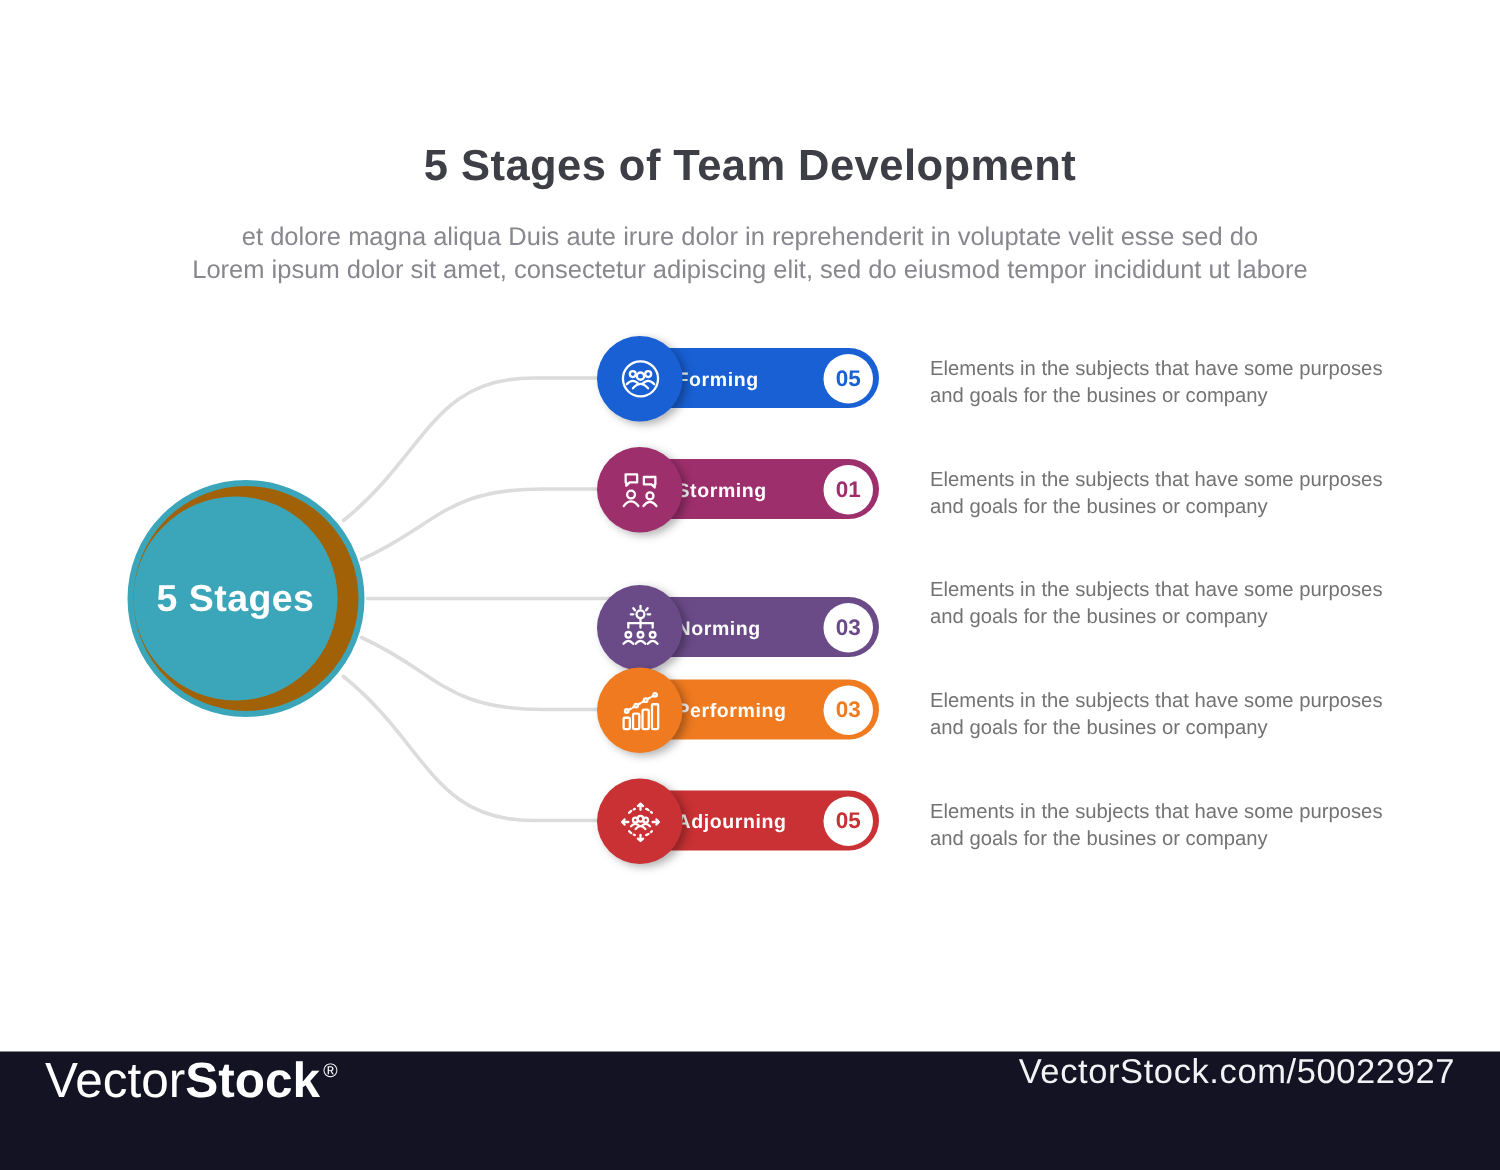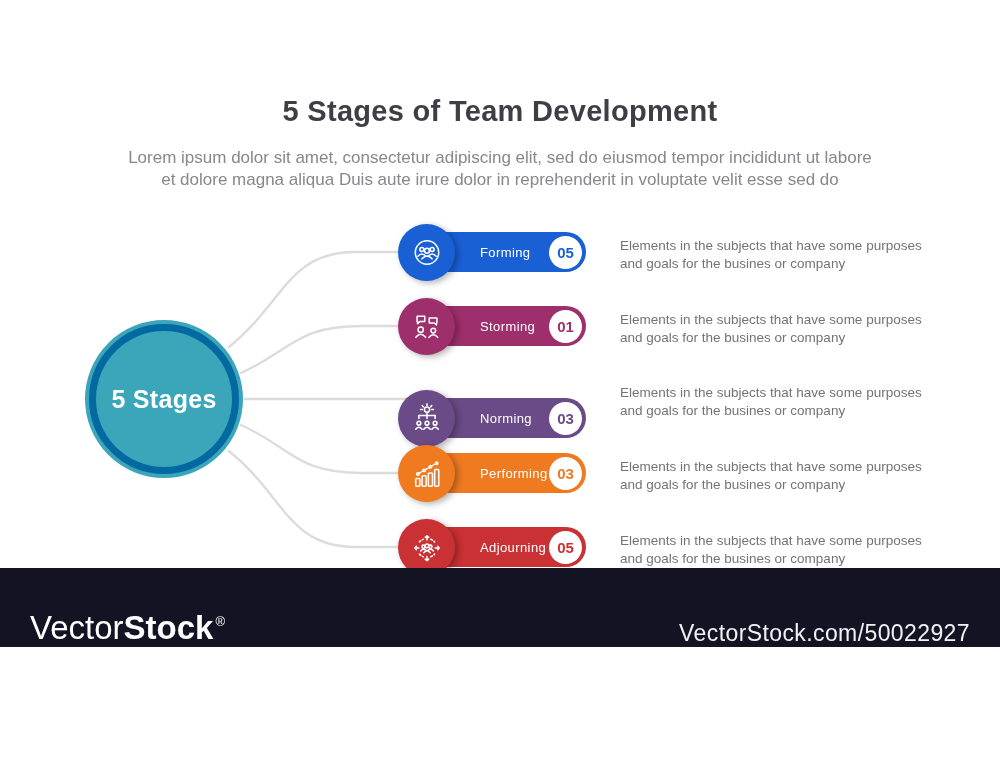--- a/index.html
+++ b/index.html
@@ -1,51 +1,51 @@
 <!DOCTYPE html>
 <html><head>
 <meta charset="utf-8">
 <style>
   html,body{margin:0;padding:0;background:#fff;}
-  .canvas{position:relative;width:1000px;height:647px;background:#ffffff;overflow:hidden;
+  .canvas{position:relative;width:1000px;height:780px;background:#ffffff;overflow:hidden;
           font-family:"Liberation Sans","DejaVu Sans",sans-serif;}
   
   .title{position:absolute;top:95px;left:0;width:1000px;text-align:center;
          font-size:29px;font-weight:700;color:#3e3e46;letter-spacing:.3px;}
   .subtitle{position:absolute;top:147px;left:0;width:1000px;text-align:center;
             font-size:17px;color:#87878d;line-height:22px;}
   
   .connector-layer{position:absolute;left:0;top:0;width:1000px;height:780px;z-index:0;}
   
   .big-circle{position:absolute;left:85px;top:320px;width:150px;height:150px;border-radius:50%;
-              border:4px solid var(--c);display:flex;align-items:center;justify-content:center;z-index:2;background:#0369a1;}
+              border:4px solid var(--c);display:flex;align-items:center;justify-content:flex-start;z-index:2;background:#a16207;}
   .big-circle-inner{width:136px;height:136px;border-radius:50%;background:var(--c);
                     display:flex;align-items:center;justify-content:center;
                     color:#fff;font-size:25px;font-weight:700;letter-spacing:.3px;}
   
   .row{position:absolute;left:398px;width:200px;height:57px;z-index:2;}
   .pill{position:absolute;left:26px;top:8px;width:162px;height:40px;border-radius:20px;
         background:var(--c);display:flex;align-items:center;z-index:1;}
-  .pill-label{padding-left:56px;color:#fff;font-size:13px;font-weight:400;letter-spacing:.4px;}
+  .pill-label{padding-left:27px;color:#fff;font-size:13px;font-weight:700;letter-spacing:.4px;}
   .badge{position:absolute;left:125px;top:3.5px;width:33px;height:33px;border-radius:50%;background:#fff;
          display:flex;align-items:center;justify-content:center;
          color:var(--c);font-size:15px;font-weight:700;z-index:2;}
   .icon-circle{position:absolute;left:0;top:0;width:57px;height:57px;border-radius:50%;background:var(--c);
                display:flex;align-items:center;justify-content:center;z-index:3;
                filter:drop-shadow(3px 2px 3px rgba(0,0,0,.30));}
   .icon-circle svg{width:36px;height:36px;}
   .ic{stroke:#fff;stroke-width:1.7;fill:none;stroke-linecap:round;stroke-linejoin:round;}
   
   .desc{position:absolute;left:620px;width:340px;font-size:13.5px;line-height:17.5px;color:#737373;z-index:1;}
   
   .r0{top:224px;} .r1{top:298px;} .r2{top:390px;} .r3{top:445px;} .r4{top:519px;}
   .d0{top:237px;} .d1{top:311px;} .d2{top:384px;} .d3{top:458px;} .d4{top:532px;}
   
   .footer{position:absolute;left:0;bottom:0;width:1000px;height:79px;background:#131324;
-          display:flex;align-items:flex-end;justify-content:space-between;
+          display:flex;align-items:flex-start;justify-content:space-between;
           padding:0 30px;box-sizing:border-box;z-index:5;}
   .brand{color:#fff;font-size:33px;display:flex;align-items:flex-start;}
   .brand-light{font-weight:400;}
   .brand-bold{font-weight:700;}
   .reg{font-size:13px;margin-top:5px;margin-left:2px;font-weight:400;}
   .footer-url{color:#f2f2f5;font-size:23px;letter-spacing:.4px;font-weight:500;}
 </style>
 </head>
 <body>
 
@@ -54,22 +54,22 @@
   <svg class="connector-layer" viewBox="0 0 1000 780">
     <path class="connector" d="M229,347 C284,303 288,252 355,252 L412,252" fill="none" stroke="#dcdcdc" stroke-width="2.4" stroke-linecap="round"></path>
     <path class="connector" d="M241,373 C292,350 296,326 362,326 L412,326" fill="none" stroke="#dcdcdc" stroke-width="2.4" stroke-linecap="round"></path>
     <path class="connector" d="M245,399 L412,399" fill="none" stroke="#dcdcdc" stroke-width="2.4" stroke-linecap="round"></path>
     <path class="connector" d="M241,425 C292,448 296,473 362,473 L412,473" fill="none" stroke="#dcdcdc" stroke-width="2.4" stroke-linecap="round"></path>
     <path class="connector" d="M229,451 C284,495 288,547 355,547 L412,547" fill="none" stroke="#dcdcdc" stroke-width="2.4" stroke-linecap="round"></path>
   </svg>
 
   <div class="title">5 Stages of Team Development</div>
   <div class="subtitle">
+    <div>et dolore magna aliqua Duis aute irure dolor in reprehenderit in voluptate velit esse sed do</div>
     <div>Lorem ipsum dolor sit amet, consectetur adipiscing elit, sed do eiusmod tempor incididunt ut labore</div>
-    <div>et dolore magna aliqua Duis aute irure dolor in reprehenderit in voluptate velit esse sed do</div>
   </div>
 
   <div class="big-circle" style="--c: #3ba6ba;">
     <div class="big-circle-inner">5 Stages</div>
   </div>
 
   <div class="row r0" style="--c: #1960d5;">
     <div class="pill">
       <span class="pill-label">Forming</span>
       <span class="badge">05</span>

